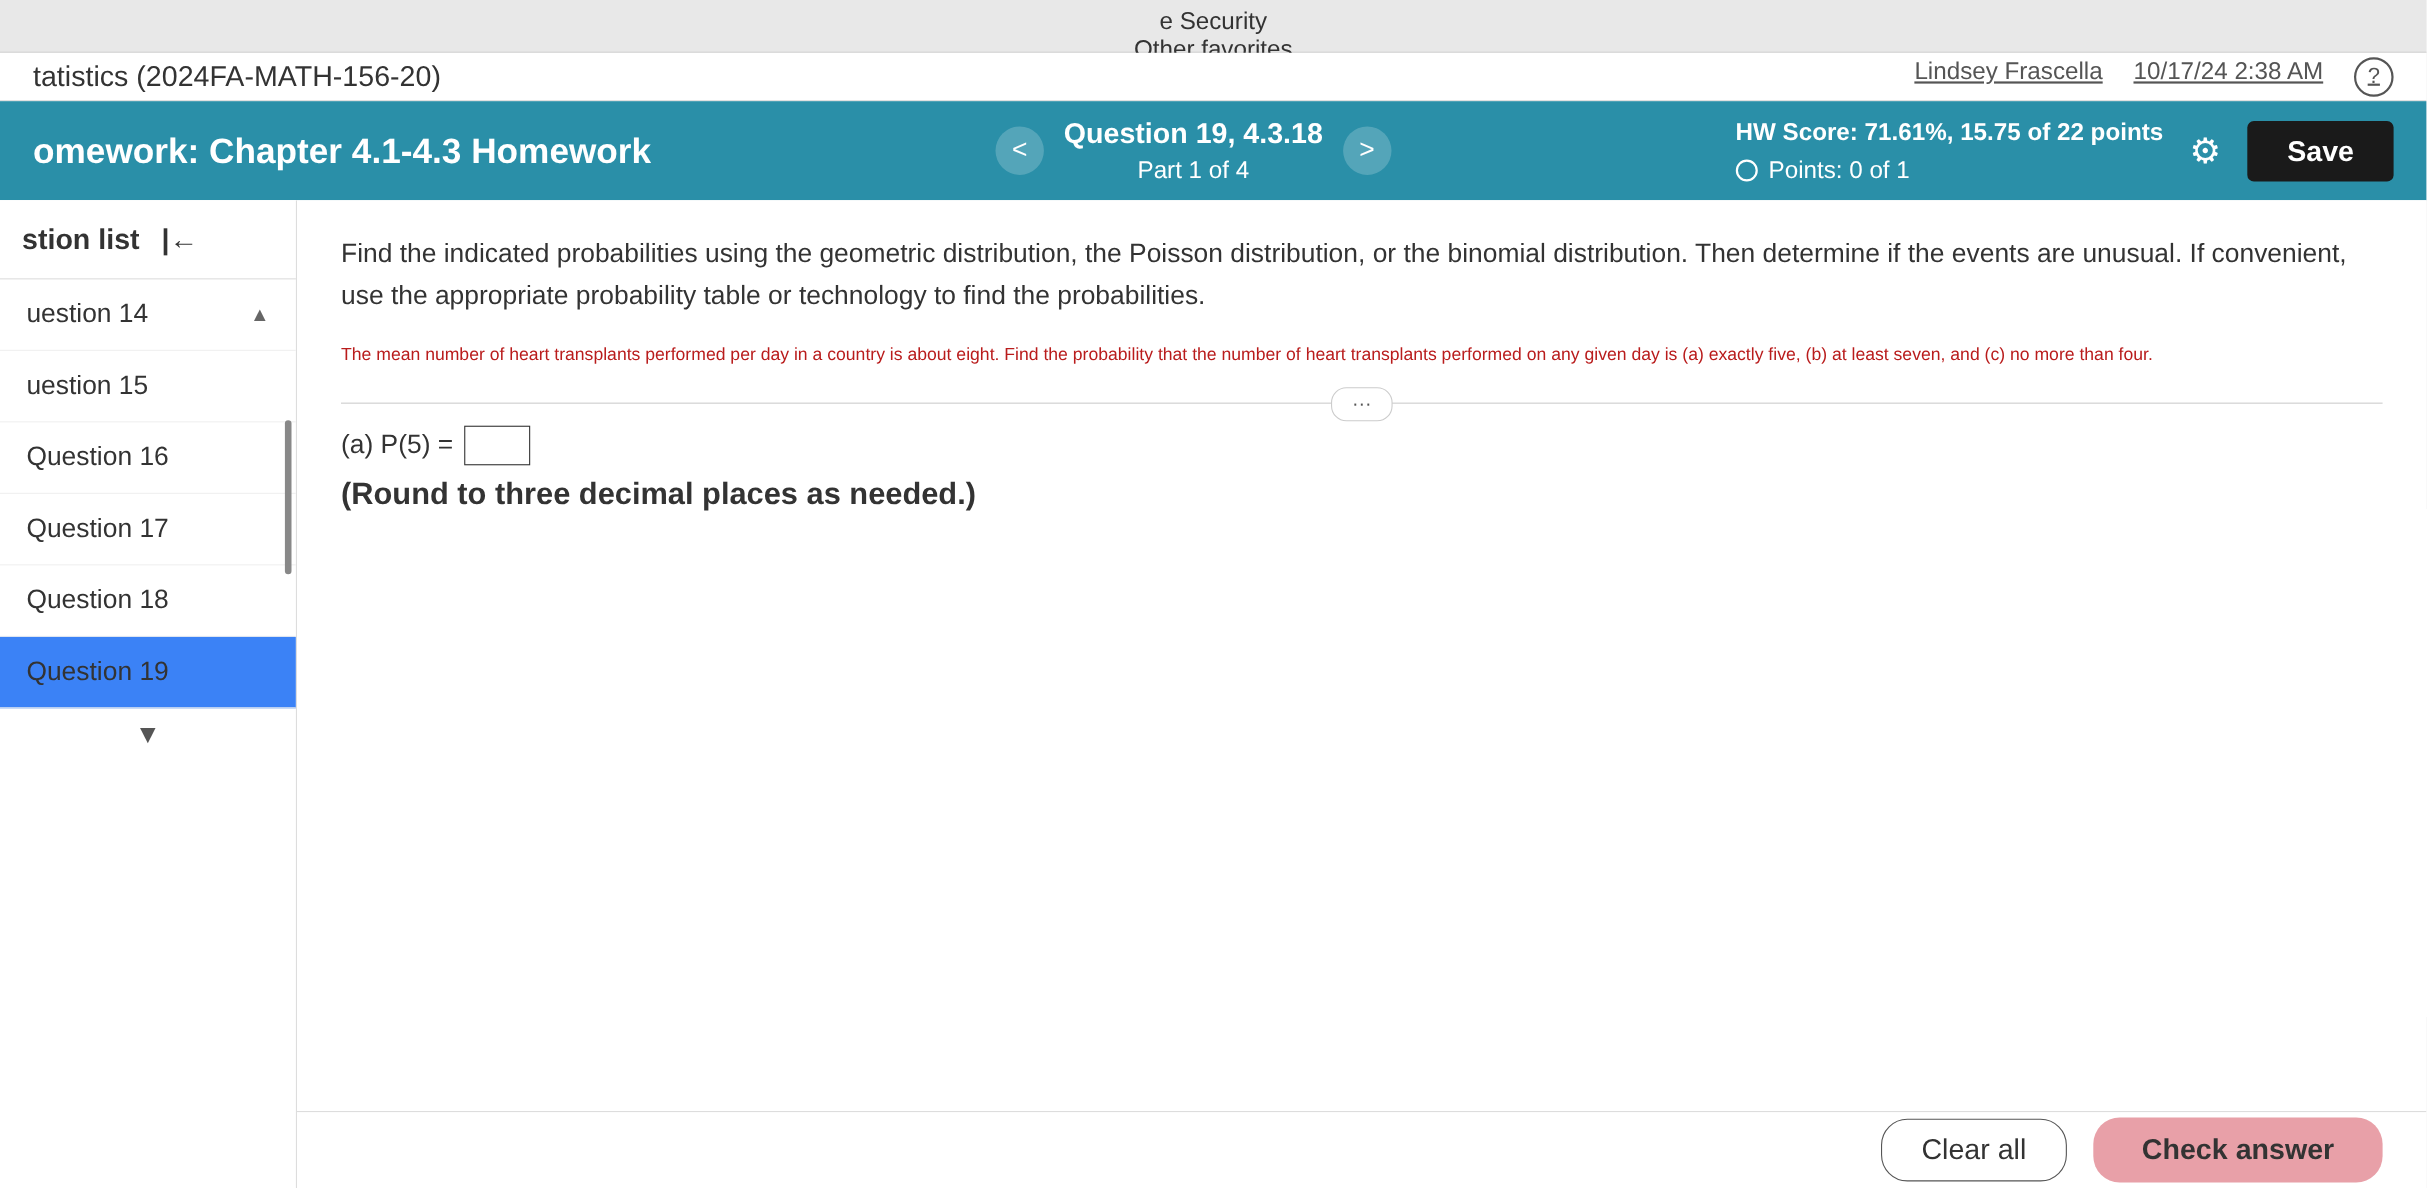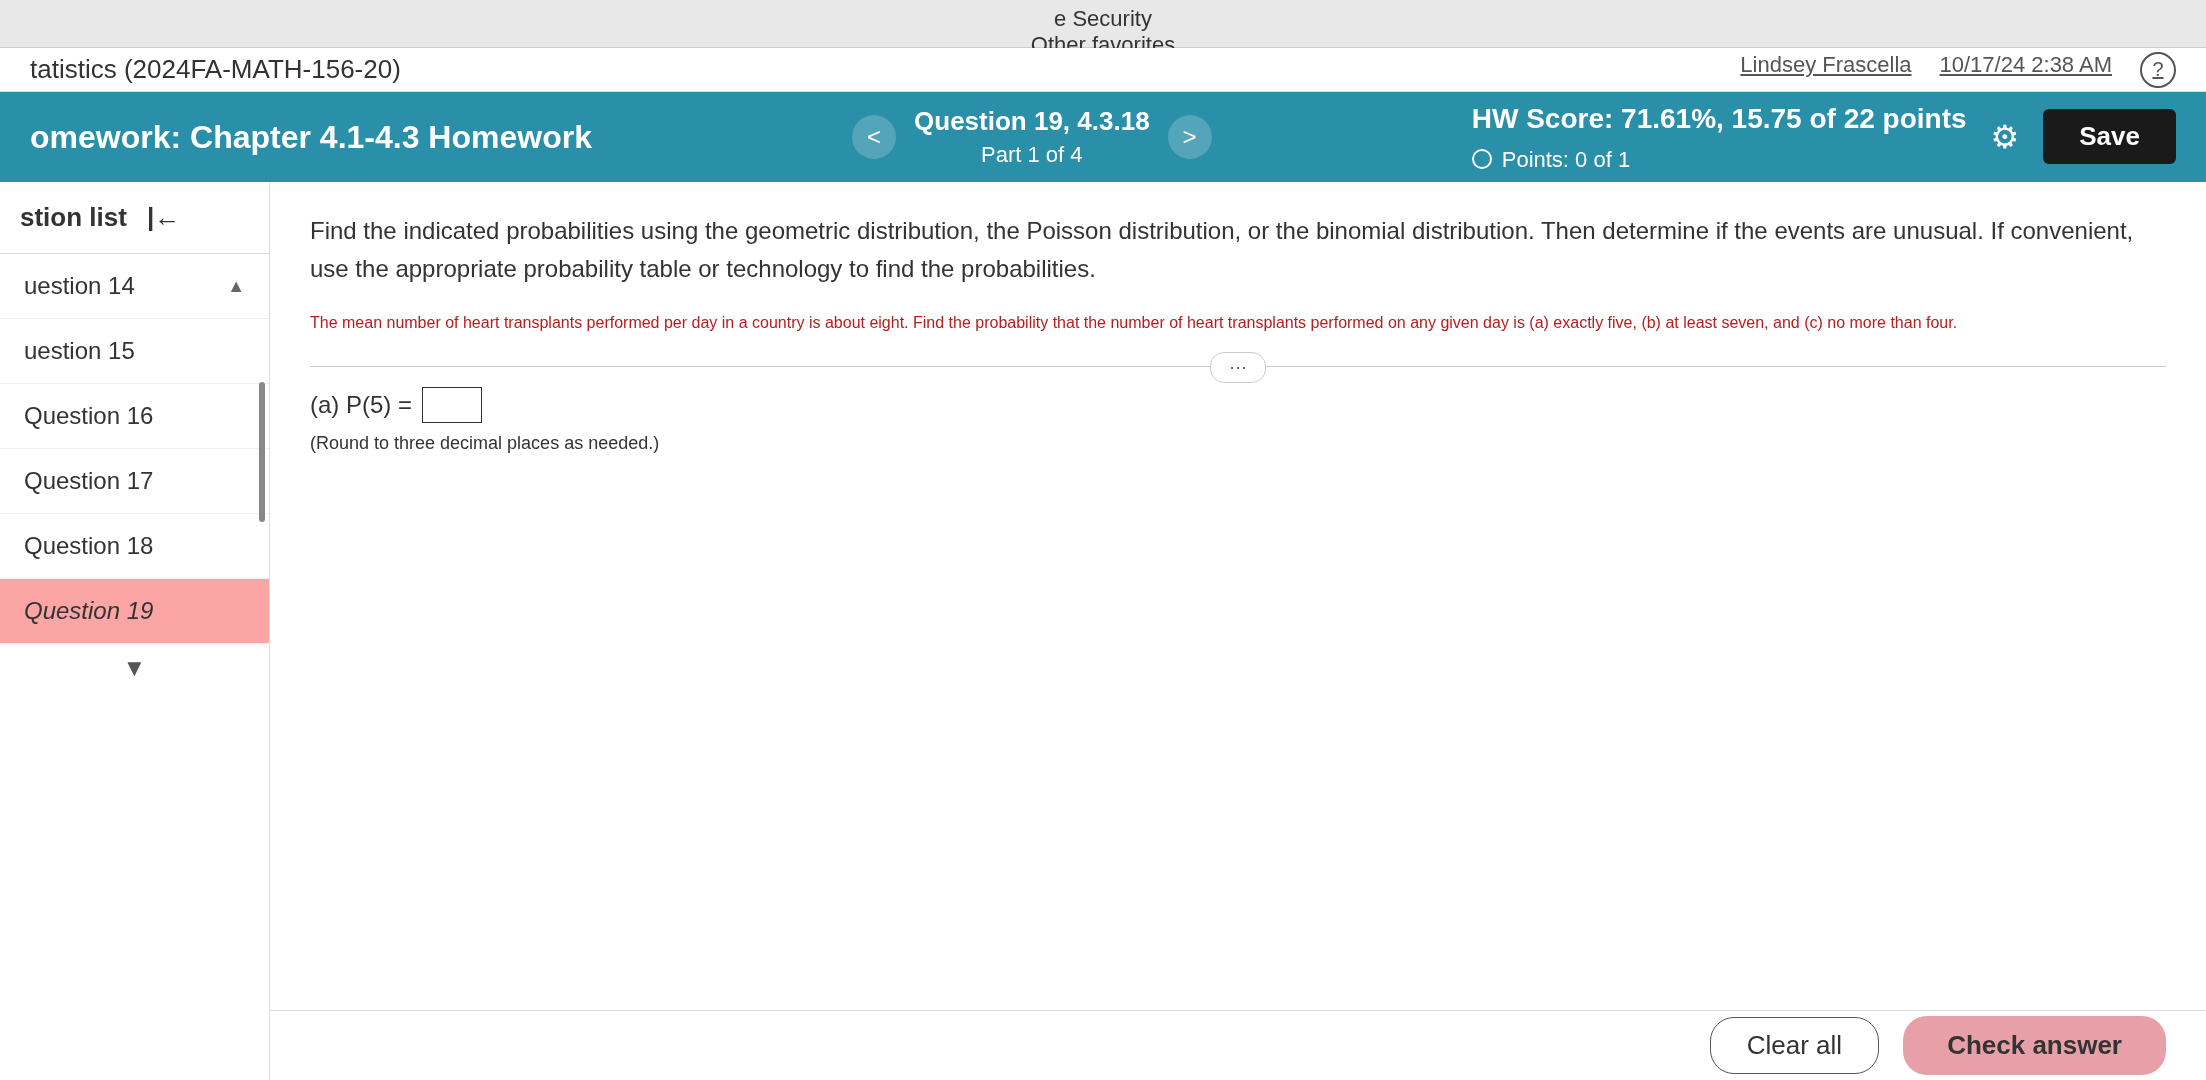--- a/index.html
+++ b/index.html
@@ -84,21 +84,21 @@
       align-items: center;
       justify-content: center;
     }
     .score-section {
       text-align: center;
       font-size: 22px;
       line-height: 1.6;
     }
     .score-section .score-line {
       font-weight: bold;
-      font-size: 28px;
+      font-size: 22px;
     }
     .score-section .points-line {
       display: flex;
       align-items: center;
       gap: 10px;
       font-size: 22px;
     }
     .points-circle {
       width: 20px;
       height: 20px;
@@ -160,21 +160,21 @@
     .sidebar-item {
       padding: 18px 24px;
       font-size: 24px;
       color: #333;
       cursor: pointer;
       display: flex;
       align-items: center;
       justify-content: space-between;
       border-bottom: 1px solid #f0f0f0;
     }
-    .sidebar-item.active { background: #fca5a5; font-style: italic; }
+    .sidebar-item.active { background: #3b82f6; }
     .sidebar-item .item-arrow { font-size: 18px; color: #666; }
 
     
     .question-content {
       flex: 1;
       padding: 30px 40px;
       overflow-y: auto;
       position: relative;
     }
     .question-text {
@@ -220,23 +220,24 @@
       margin-bottom: 10px;
     }
     .answer-input {
       width: 60px;
       height: 36px;
       border: 1px solid #333;
       font-size: 22px;
       text-align: center;
     }
     .answer-note {
-      font-size: 18px;
+      font-size: 28px;
       color: #333;
       margin-top: 6px;
+      font-weight: bold;
     }
 
     
     .bottom-bar {
       background: #fff;
       border-top: 1px solid #ddd;
       padding: 20px 40px;
       display: flex;
       justify-content: flex-end;
       align-items: center;

